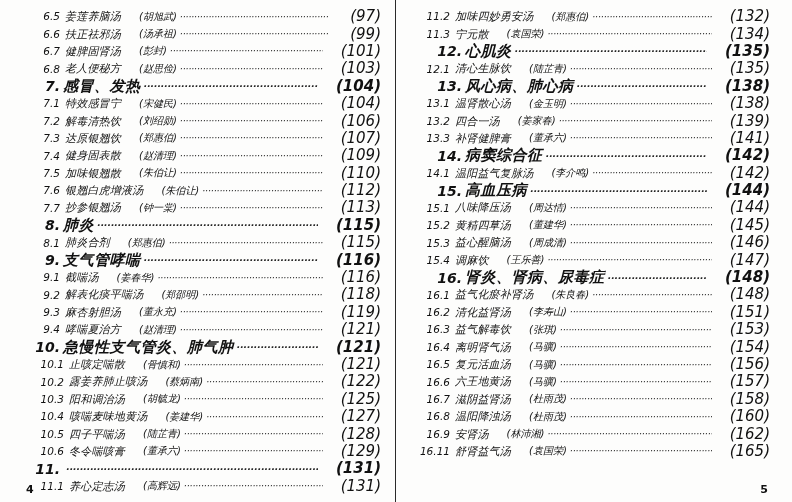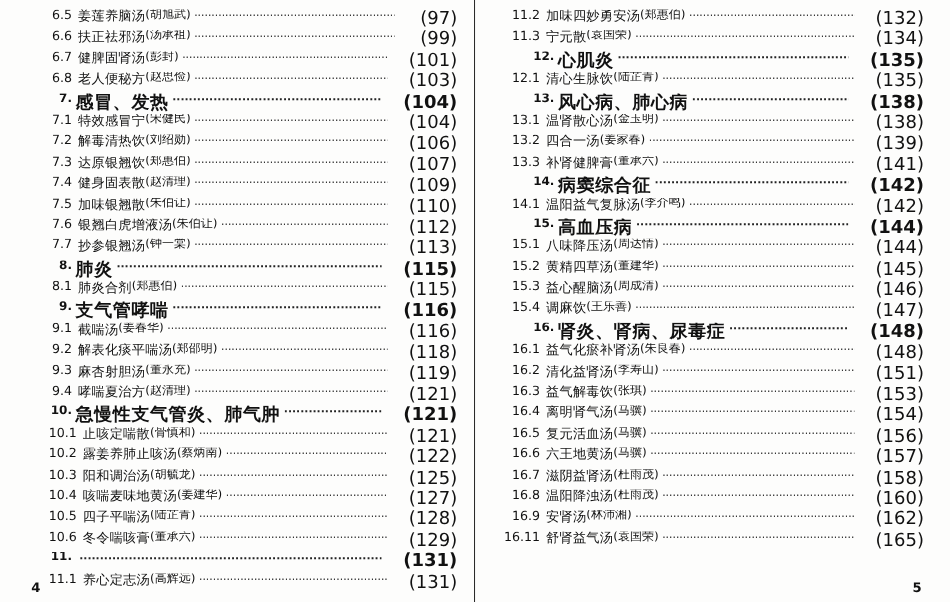--- a/index.html
+++ b/index.html
@@ -34,67 +34,68 @@
   }
   .page-right {
     width: 396px;
     padding: 6px 22px 0 20px;
   }
   .toc {
     display: block;
   }
   .entry {
     display: flex;
-    align-items: flex-start;
+    align-items: center;
     font-size: 10.5px;
     line-height: 1.0;
     height: 17.4px;
     color: #111;
     white-space: nowrap;
     overflow: hidden;
+    font-style: italic;
   }
   .entry.section {
     font-weight: bold;
   }
   .num {
     flex: 0 0 auto;
     text-align: right;
     letter-spacing: 0px;
     padding-right: 5px;
     font-size: 10.5px;
   }
   .entry.lvl2 .num {
     width: 30px;
   }
   .entry.lvl2b .num {
     width: 34px;
   }
   .entry.section .num {
     width: 30px;
     font-weight: bold;
-    font-size: 10px;
+    font-size: 14px;
     padding-right: 3px;
   }
   .entry.section.indent .num {
     width: 46px;
   }
   .title {
     flex: 0 0 auto;
     font-size: 11px;
     letter-spacing: 0.2px;
   }
   .entry.section .title {
     font-size: 15px;
     font-weight: bold;
     letter-spacing: 0.5px;
   }
   .author {
     flex: 0 0 auto;
     font-size: 10px;
-    padding-left: 0;
+    padding-left: 18px;
     letter-spacing: 0px;
   }
   .leader {
     flex: 1 1 auto;
     overflow: hidden;
     margin: 0 2px 2px 3px;
     height: 10px;
     position: relative;
   }
   .leader::after {

